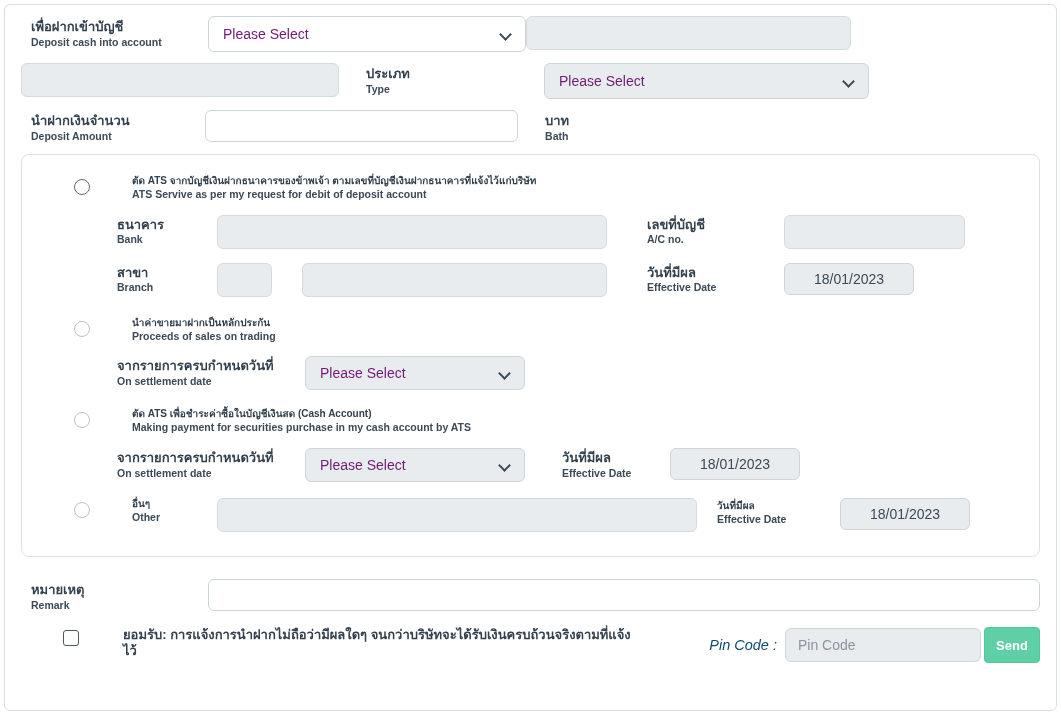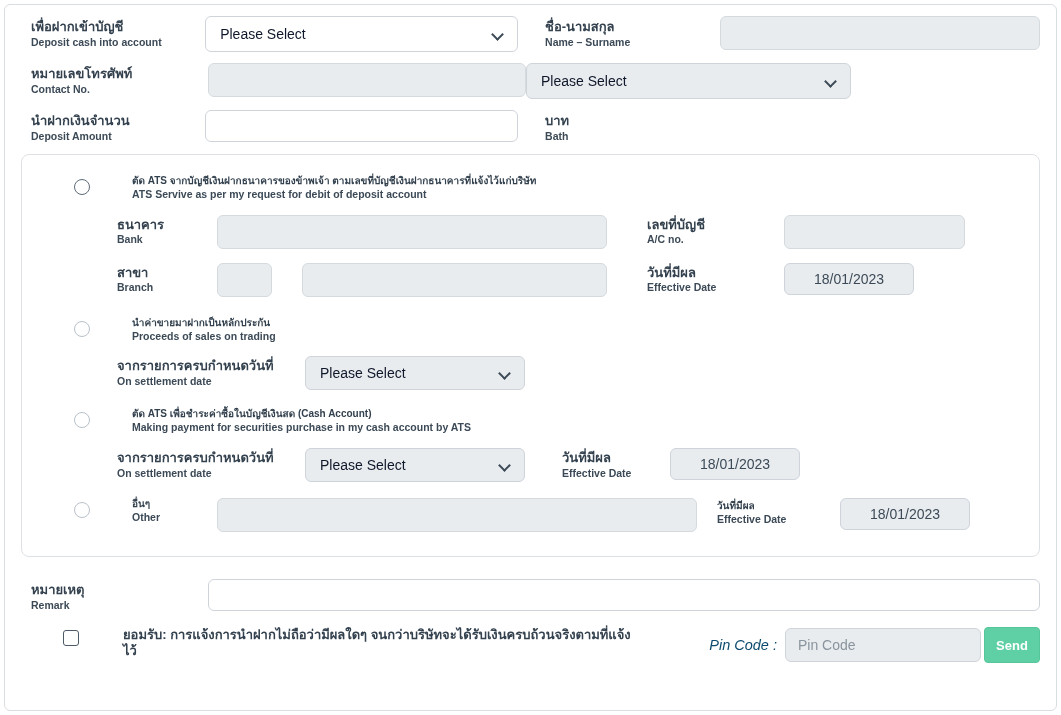--- a/index.html
+++ b/index.html
@@ -33,21 +33,21 @@
     width:100%; height:34px; border:1px solid #ced4da; border-radius:6px;
     font-size:14px; color:#3c4a57; padding:0 13px;
     font-family:"Liberation Sans","DejaVu Sans",sans-serif;
     background:#fff; outline:none;
   }
   .ctl:disabled, .ctl.dis { background:#e9ecef; border-color:#d4dade; color:#3c4a57; }
 
   .sel {
     display:flex; align-items:center; justify-content:space-between;
     width:100%; height:36px; border:1px solid #ced4da; border-radius:6px;
-    font-size:14px; color:#0f172a; padding:0 14px; background:#fff; cursor:pointer;
+    font-size:14px; color:#701a75; padding:0 14px; background:#fff; cursor:pointer;
   }
   .sel.gray { background:#e9ecef; }
   .chev { width:10px; height:10px; position:relative; flex:0 0 auto; }
   .chev::before {
     content:""; position:absolute; left:0; top:1px;
     width:7px; height:7px; border-right:2px solid #3c4a57; border-bottom:2px solid #3c4a57;
     transform:rotate(45deg);
   }
 
   
@@ -103,36 +103,32 @@
     <div class="lbl c-l-lbl">
       <div class="th">เพื่อฝากเข้าบัญชี</div>
       <div class="en">Deposit cash into account</div>
     </div>
     <div class="c-l-ctl">
       <div class="sel">
         <span>Please Select</span>
         <span class="chev"></span>
       </div>
     </div>
-    <div class="lbl c-r-lbl">
-      <div class="th">ชื่อ-นามสกุล</div>
-      <div class="en">Name – Surname</div>
-    </div>
     <div class="c-r-ctl">
       <input class="ctl" disabled="" value="" style="">
     </div>
   </div>
 
   <div class="row">
-    <div class="lbl c-l-lbl">
-      <div class="th">หมายเลขโทรศัพท์</div>
-      <div class="en">Contact No.</div>
-    </div>
     <div class="c-l-ctl">
       <input class="ctl" disabled="" value="" style="">
+    </div>
+    <div class="lbl c-r-lbl">
+      <div class="th">ประเภท</div>
+      <div class="en">Type</div>
     </div>
     <div class="c-r-ctl">
       <div class="sel gray">
         <span>Please Select</span>
         <span class="chev"></span>
       </div>
     </div>
   </div>
 
   <div class="row">

